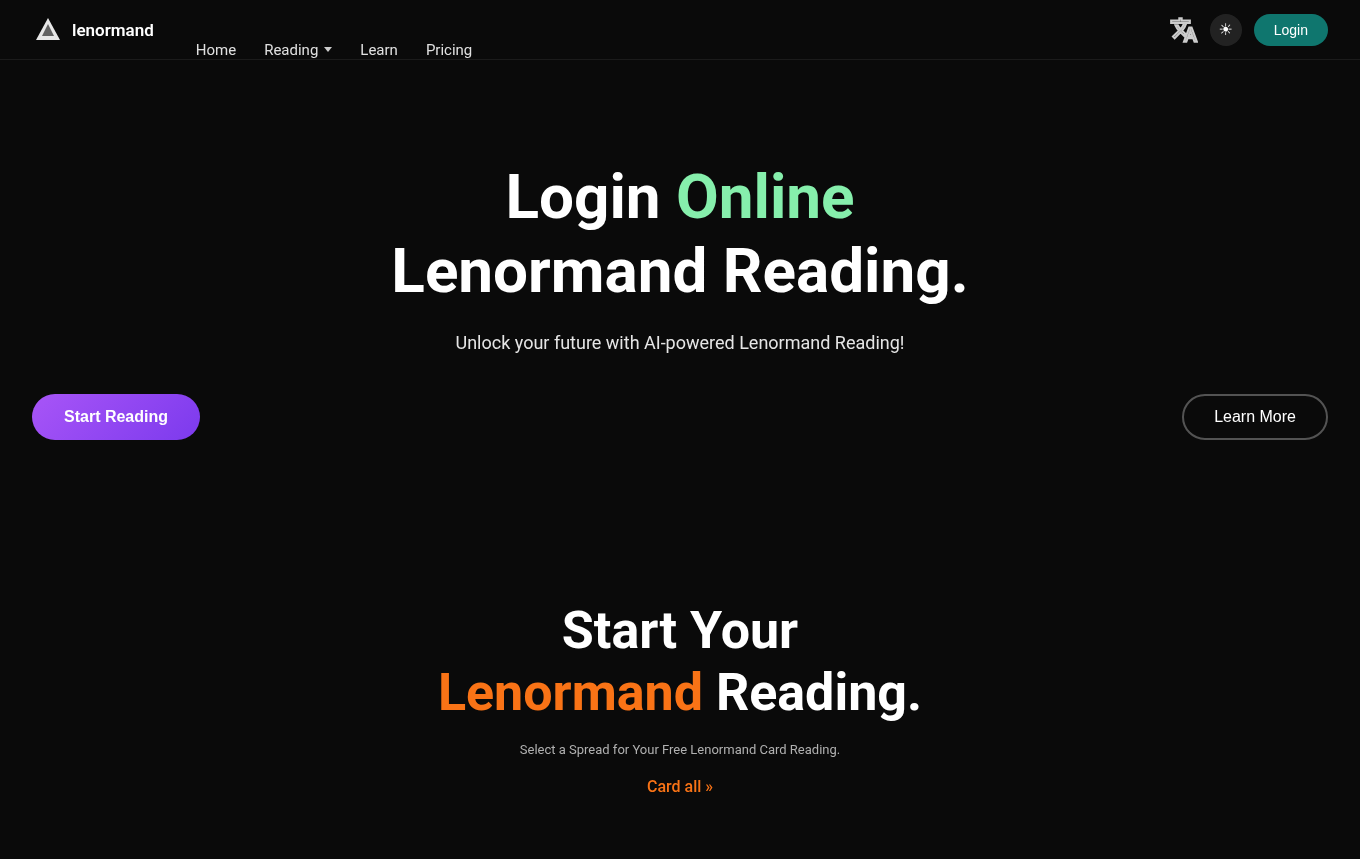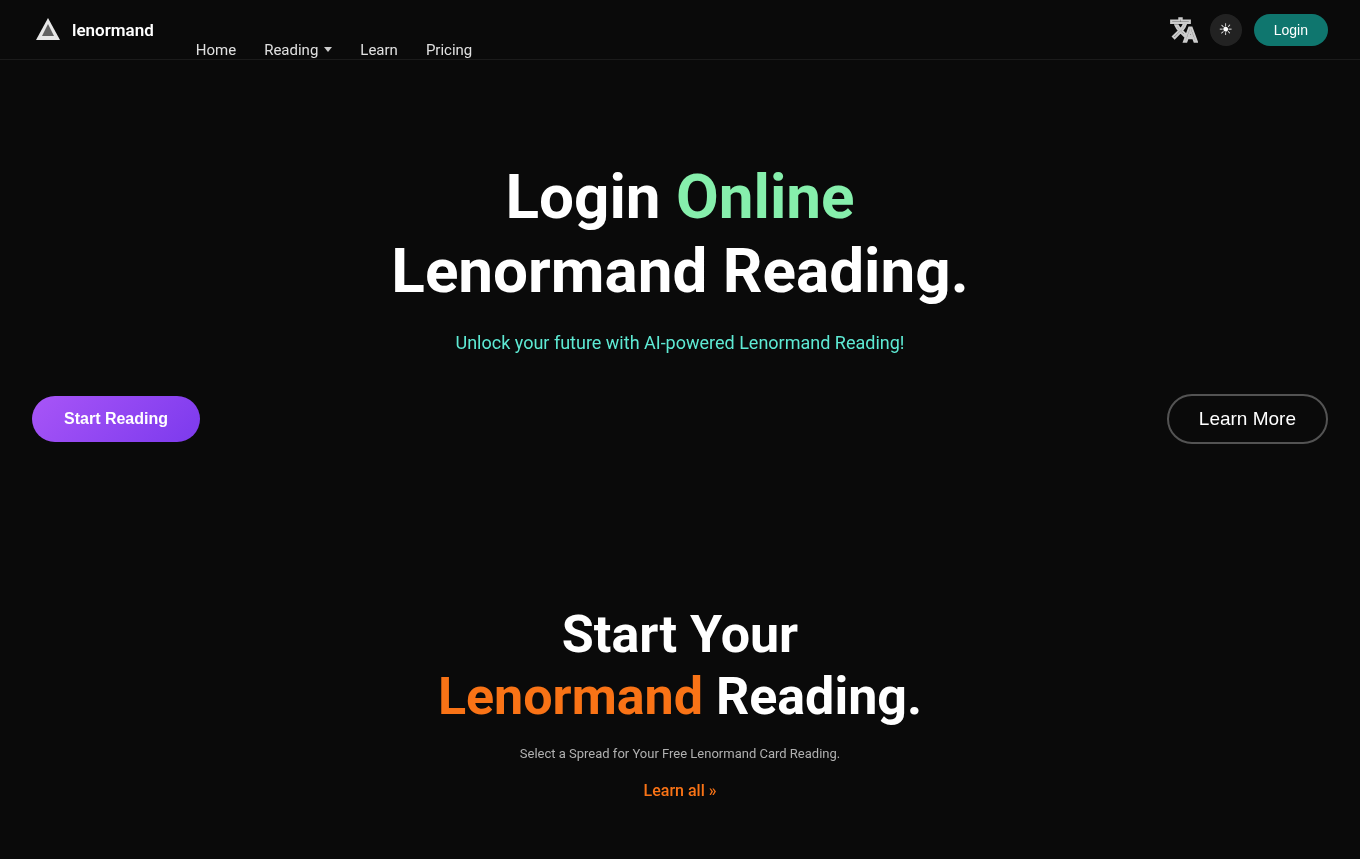--- a/index.html
+++ b/index.html
@@ -103,21 +103,21 @@
       font-size: 62px;
       font-weight: 700;
       line-height: 1.2;
       margin-bottom: 20px;
     }
     .hero-title .online {
       color: #86efac;
     }
     .hero-subtitle {
       font-size: 18px;
-      color: #5eead4;
+      color: #e5e5e5;
       margin-bottom: 36px;
       line-height: 1.6;
     }
     .hero-buttons {
       display: flex;
       align-items: center;
       justify-content: space-between;
       gap: 16px;
     }
     .btn-primary {
@@ -129,21 +129,21 @@
       font-size: 16px;
       font-weight: 600;
       cursor: pointer;
     }
     .btn-secondary {
       background: transparent;
       color: #fff;
       border: 2px solid rgba(255,255,255,0.3);
       border-radius: 30px;
       padding: 12px 30px;
-      font-size: 19px;
+      font-size: 16px;
       font-weight: 500;
       cursor: pointer;
     }
 
     
     .section-reading {
       text-align: center;
       padding: 80px 24px 40px;
     }
     .section-title {
@@ -239,21 +239,21 @@
   </div>
 </section>
 
 <section class="section-reading">
   <h2 class="section-title">
     <span>Start Your</span><br>
     <span class="lenormand">Lenormand</span>
     <span>Reading.</span>
   </h2>
   <p class="section-subtitle">Select a Spread for Your Free Lenormand Card Reading.</p>
-  <a class="view-all-link">Learn all »</a>
+  <a class="view-all-link">Card all »</a>
 </section>
 
 <div class="card-grid">
   
   
   
   
 </div>
 
 </body></html>

